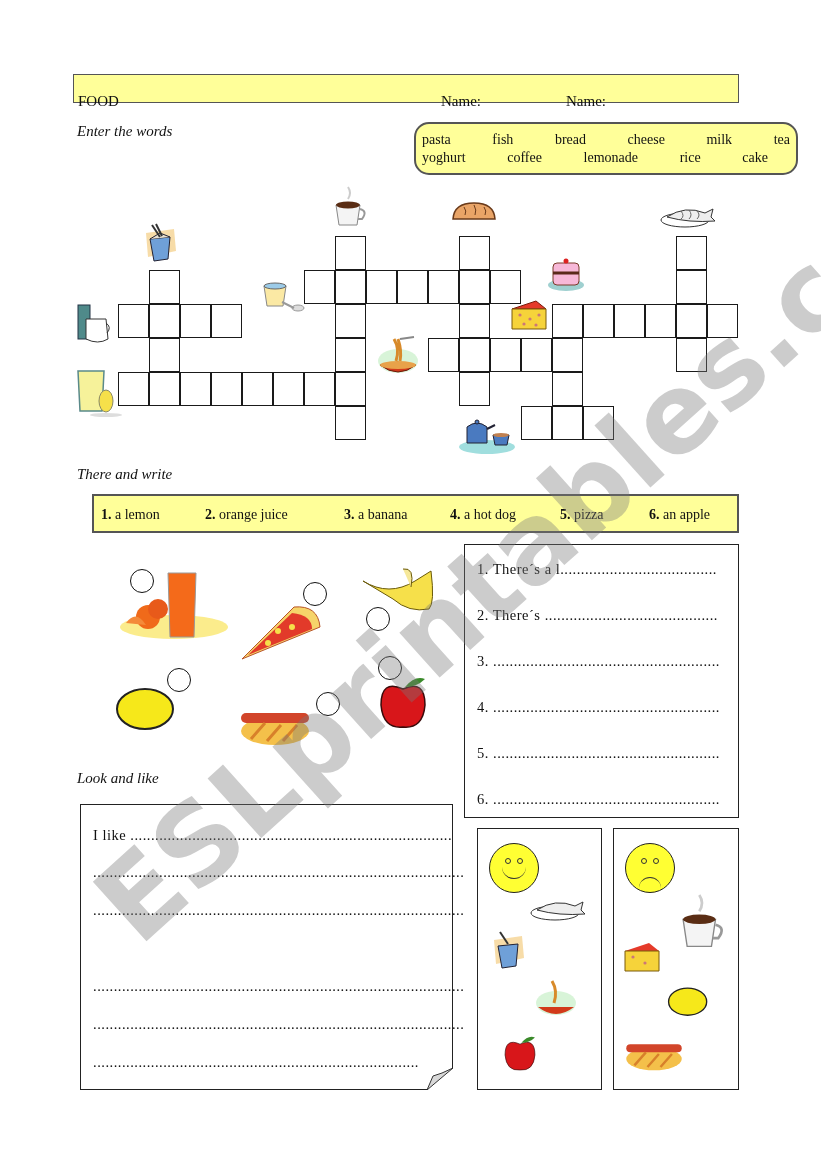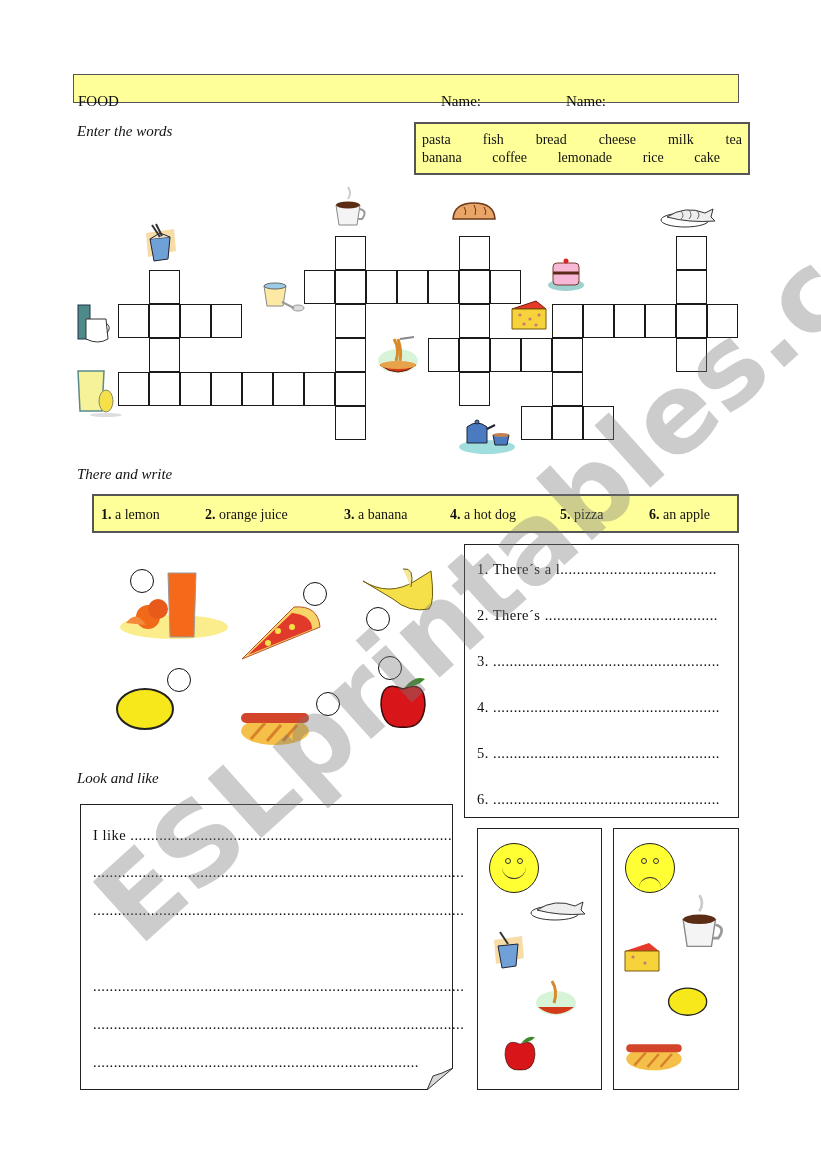--- a/index.html
+++ b/index.html
@@ -3,21 +3,21 @@
 <meta charset="utf-8">
 <style>
   html, body { margin: 0; padding: 0; background: #ffffff; }
   body { width: 821px; height: 1161px; position: relative; overflow: hidden;
          font-family: "Liberation Serif", "DejaVu Serif", serif; color: #111; }
   .abs { position: absolute; }
   .ybox { background: #ffff99; border: 1.5px solid #555; box-sizing: border-box; }
   .header { left: 73px; top: 74px; width: 666px; height: 29px; font-size: 15px; }
   .header span { position: absolute; top: 18px; }
   .section-title { font-style: italic; font-size: 15px; }
-  .wordbank { left: 414px; top: 122px; width: 336px; height: 53px; font-size: 14px; border-width: 2px; }
+  .wordbank { left: 414px; top: 122px; width: 384px; height: 53px; font-size: 14px; border-width: 2px; border-radius: 15px; }
   .wb-row { position: absolute; left: 6px; right: 6px; display: flex; justify-content: space-between; }
   .wb-row.r2 { right: 28px; }
   .cell { position: absolute; width: 31px; height: 34px; border: 1.5px solid #1a1a1a; box-sizing: border-box; background: transparent; }
   .pic { position: absolute; display: flex; align-items: center; justify-content: center; font-size: 30px; line-height: 1; }
   .matchbar { left: 92px; top: 494px; width: 647px; height: 39px; font-size: 14px; border-width: 2px; }
   .matchbar .item { position: absolute; top: 11px; }
   .matchbar b { font-weight: bold; }
   .circle { position: absolute; width: 24px; height: 24px; border: 1.5px solid #111; border-radius: 50%; box-sizing: border-box; background: #fff; }
   .box { border: 1.5px solid #222; box-sizing: border-box; background: #fff; }
   .sent { position: absolute; left: 12px; font-size: 14.5px; white-space: nowrap; }
@@ -46,21 +46,21 @@
 <div class="abs ybox wordbank">
   <div class="wb-row" style="top:8px;">
     <span>pasta</span>
     <span>fish</span>
     <span>bread</span>
     <span>cheese</span>
     <span>milk</span>
     <span>tea</span>
   </div>
   <div class="wb-row r2" style="top:26px;">
-    <span>banana</span>
+    <span>yoghurt</span>
     <span>coffee</span>
     <span>lemonade</span>
     <span>rice</span>
     <span>cake</span>
   </div>
 </div>
 
 <div id="grid" class="abs" style="left:0; top:0; width:821px; height:470px;">
     <div class="cell" style="left: 118px; top: 304px;"></div>
     <div class="cell" style="left: 149px; top: 304px;"></div>

